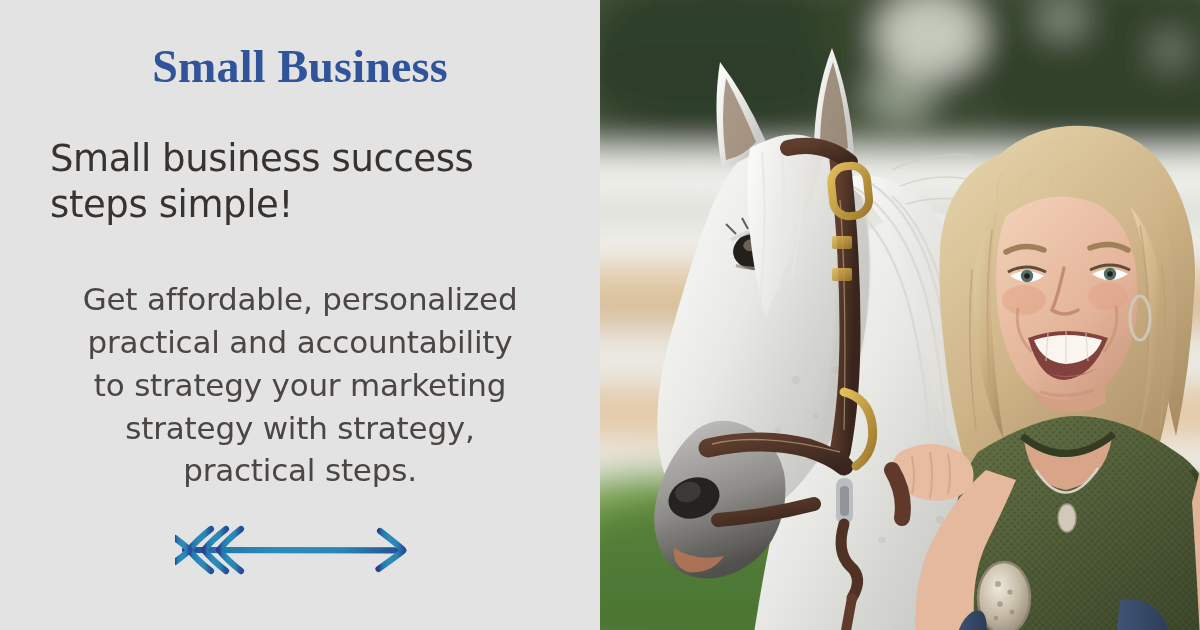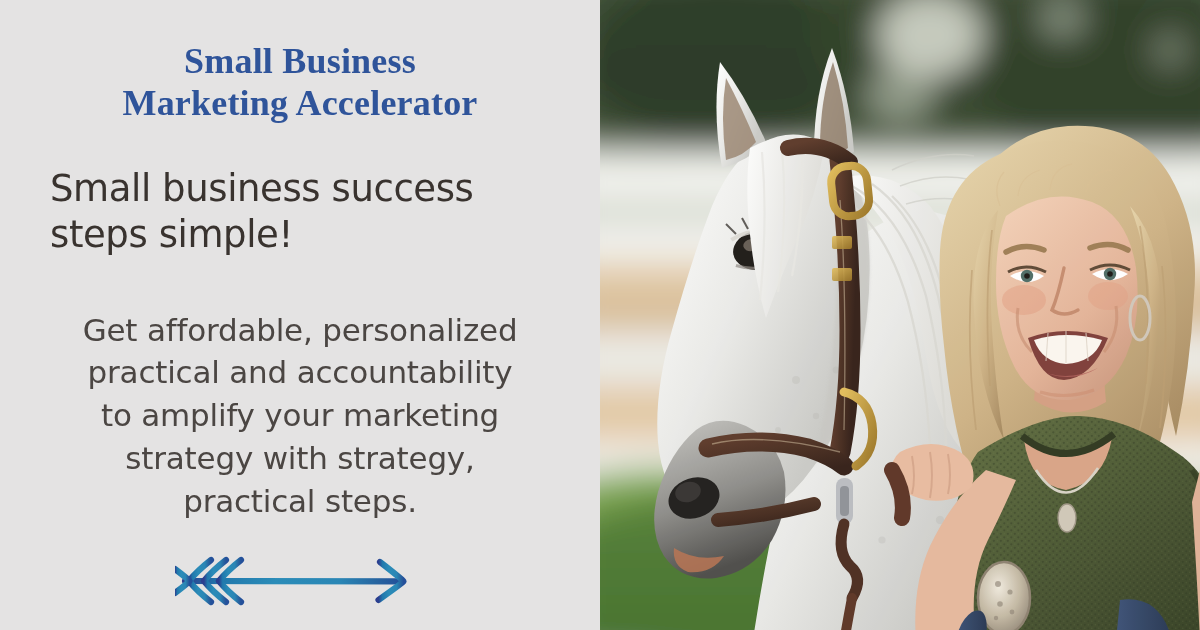--- a/index.html
+++ b/index.html
@@ -30,21 +30,21 @@
     align-items: center;
   }
 
   .headline {
     margin: 0;
     padding-top: 40px;
     width: 500px;
     text-align: center;
     font-family: "Liberation Serif", "DejaVu Serif", serif;
     font-weight: 700;
-    font-size: 36px;
+    font-size: 46px;
     line-height: 1.17;
     letter-spacing: 0.2px;
     color: #2f549a;
   }
 
   .subhead {
     margin: 0;
     padding-top: 42px;
     width: 500px;
     text-align: left;
@@ -92,32 +92,31 @@
 </style>
 </head>
 <body>
 
 <div class="banner">
 
   <div class="left-panel">
 
     <h1 class="headline">
       <span>Small Business</span><br>
-      <span>Marketing Accelerator</span>
     </h1>
 
     <h2 class="subhead">
       <span>Small business success</span><br>
       <span>steps simple!</span>
     </h2>
 
     <p class="body-copy">
       <span>Get affordable, personalized</span><br>
       <span>practical and accountability</span><br>
-      <span>to amplify your marketing</span><br>
+      <span>to strategy your marketing</span><br>
       <span>strategy with strategy,</span><br>
       <span>practical steps.</span>
     </p>
 
     <div class="arrow-wrap">
       <svg width="250" height="56" viewBox="0 0 250 56" aria-hidden="true">
         <defs>
           <linearGradient id="arrowGrad" x1="0" y1="0" x2="1" y2="0">
             <stop offset="0" stop-color="#2b3f8f"></stop>
             <stop offset="0.16" stop-color="#2178ac"></stop>

